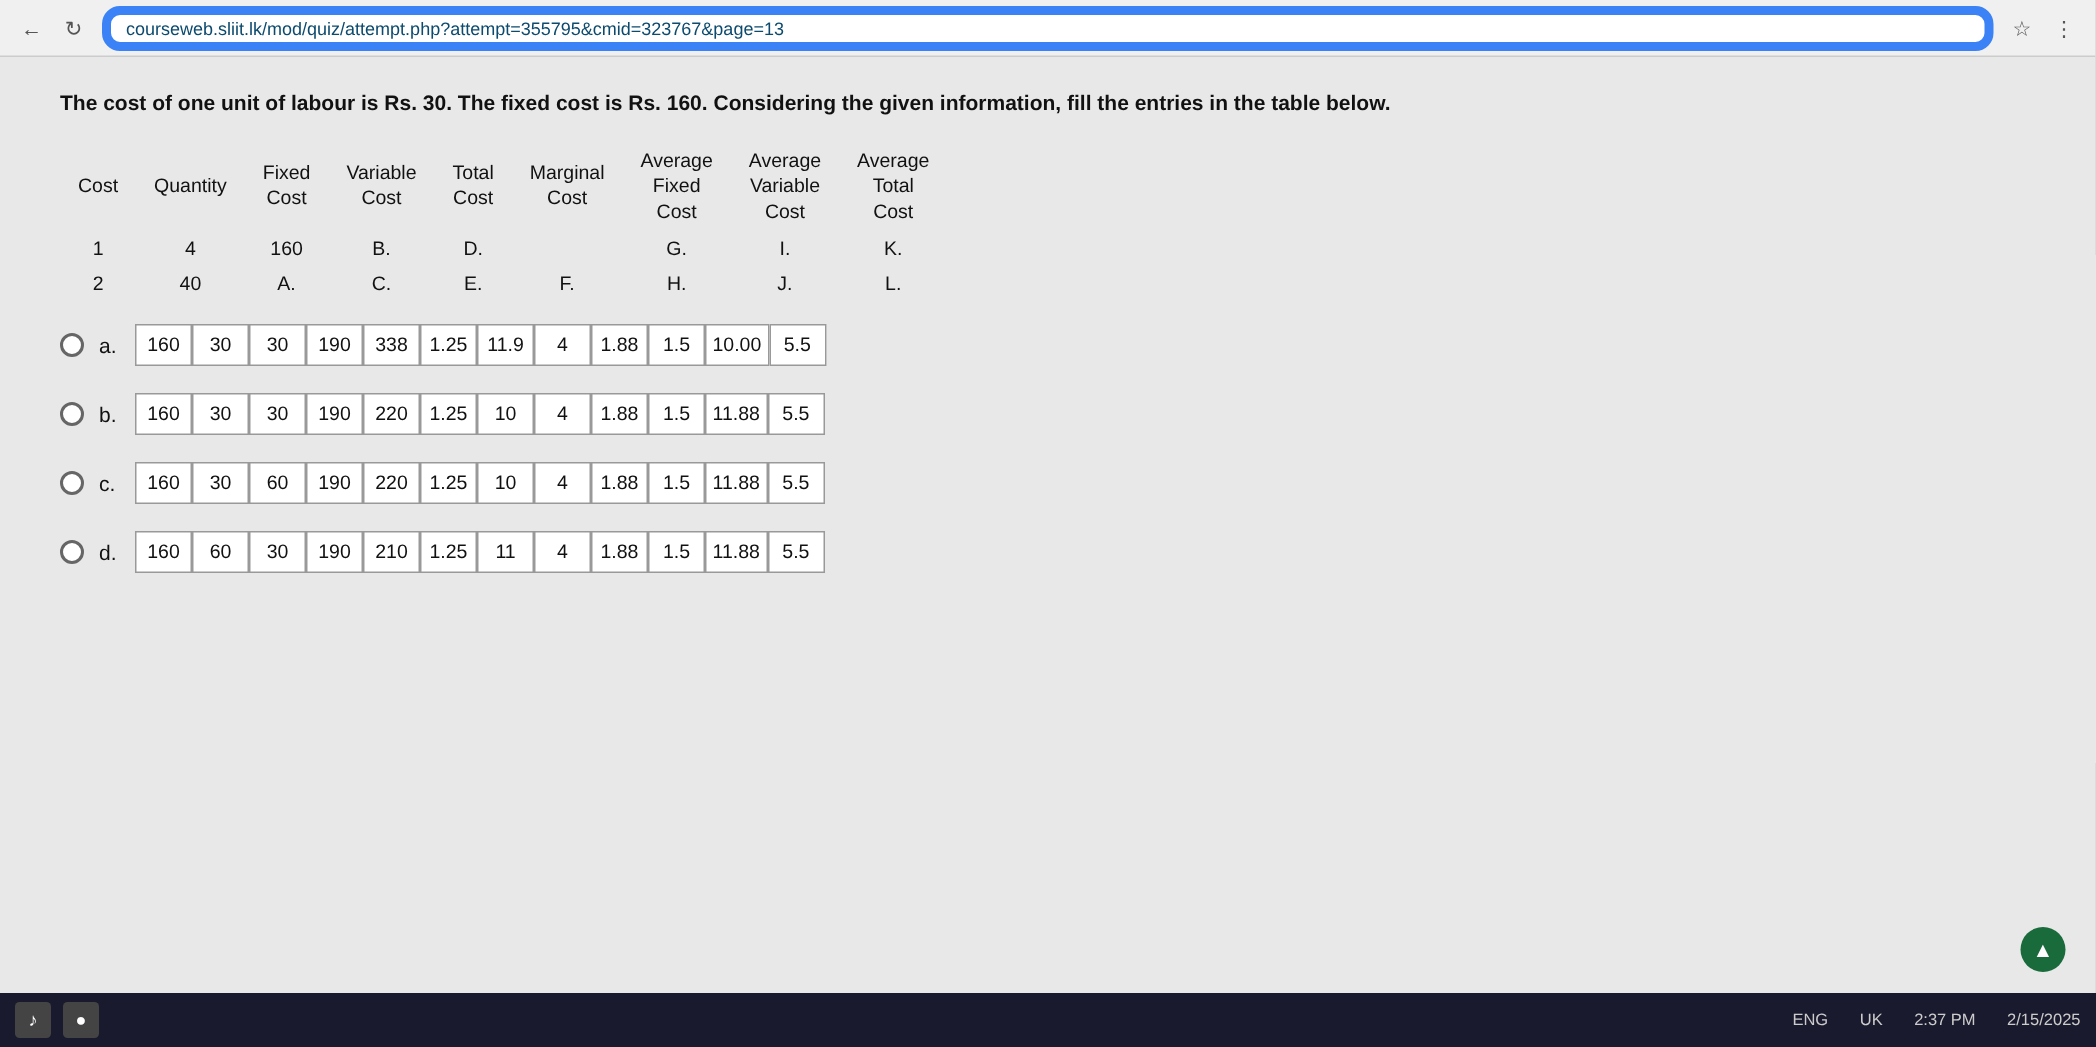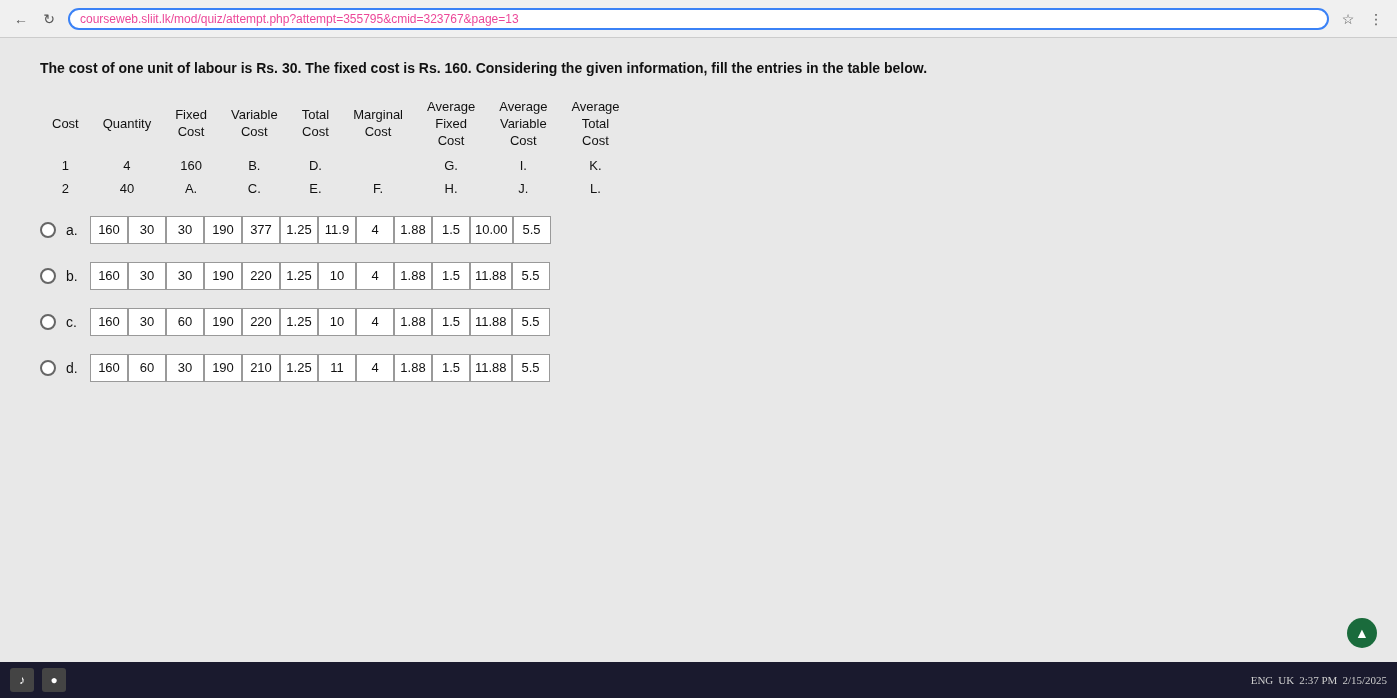--- a/index.html
+++ b/index.html
@@ -33,25 +33,25 @@
       width: 22px; height: 22px;
       display: flex; align-items: center; justify-content: center;
       cursor: pointer;
       color: #555;
       font-size: 14px;
     }
 
     .url-bar {
       flex: 1;
       background: white;
-      border: 2px solid #3b82f6;
+      border: 6px solid #3b82f6;
       border-radius: 12px;
       padding: 2px 10px;
       font-size: 12px;
-      color: #ec4899;
+      color: #0c4a6e;
       display: flex;
       align-items: center;
     }
 
     .browser-actions {
       display: flex;
       align-items: center;
       gap: 6px;
     }
 
@@ -164,24 +164,23 @@
 
     .taskbar-left {
       display: flex;
       align-items: center;
       gap: 8px;
     }
 
     .taskbar-right {
       display: flex;
       align-items: center;
-      gap: 5px;
+      gap: 21px;
       font-size: 11px;
       color: #ccc;
-      font-family: Liberation Serif, serif;
     }
 
     .taskbar-icon {
       width: 24px; height: 24px;
       background: #444;
       border-radius: 3px;
       display: flex; align-items: center; justify-content: center;
       font-size: 12px;
       color: white;
     }
@@ -264,21 +263,21 @@
   <div class="options-section">
 
     <div class="option-row">
       <div class="option-radio"></div>
       <span class="option-label">a.</span>
       <div class="answer-boxes">
         <div class="answer-box">160</div>
         <div class="answer-box">30</div>
         <div class="answer-box">30</div>
         <div class="answer-box">190</div>
-        <div class="answer-box">377</div>
+        <div class="answer-box">338</div>
         <div class="answer-box">1.25</div>
         <div class="answer-box">11.9</div>
         <div class="answer-box">4</div>
         <div class="answer-box">1.88</div>
         <div class="answer-box">1.5</div>
         <div class="answer-box">10.00</div>
         <div class="answer-box">5.5</div>
       </div>
     </div>
 

